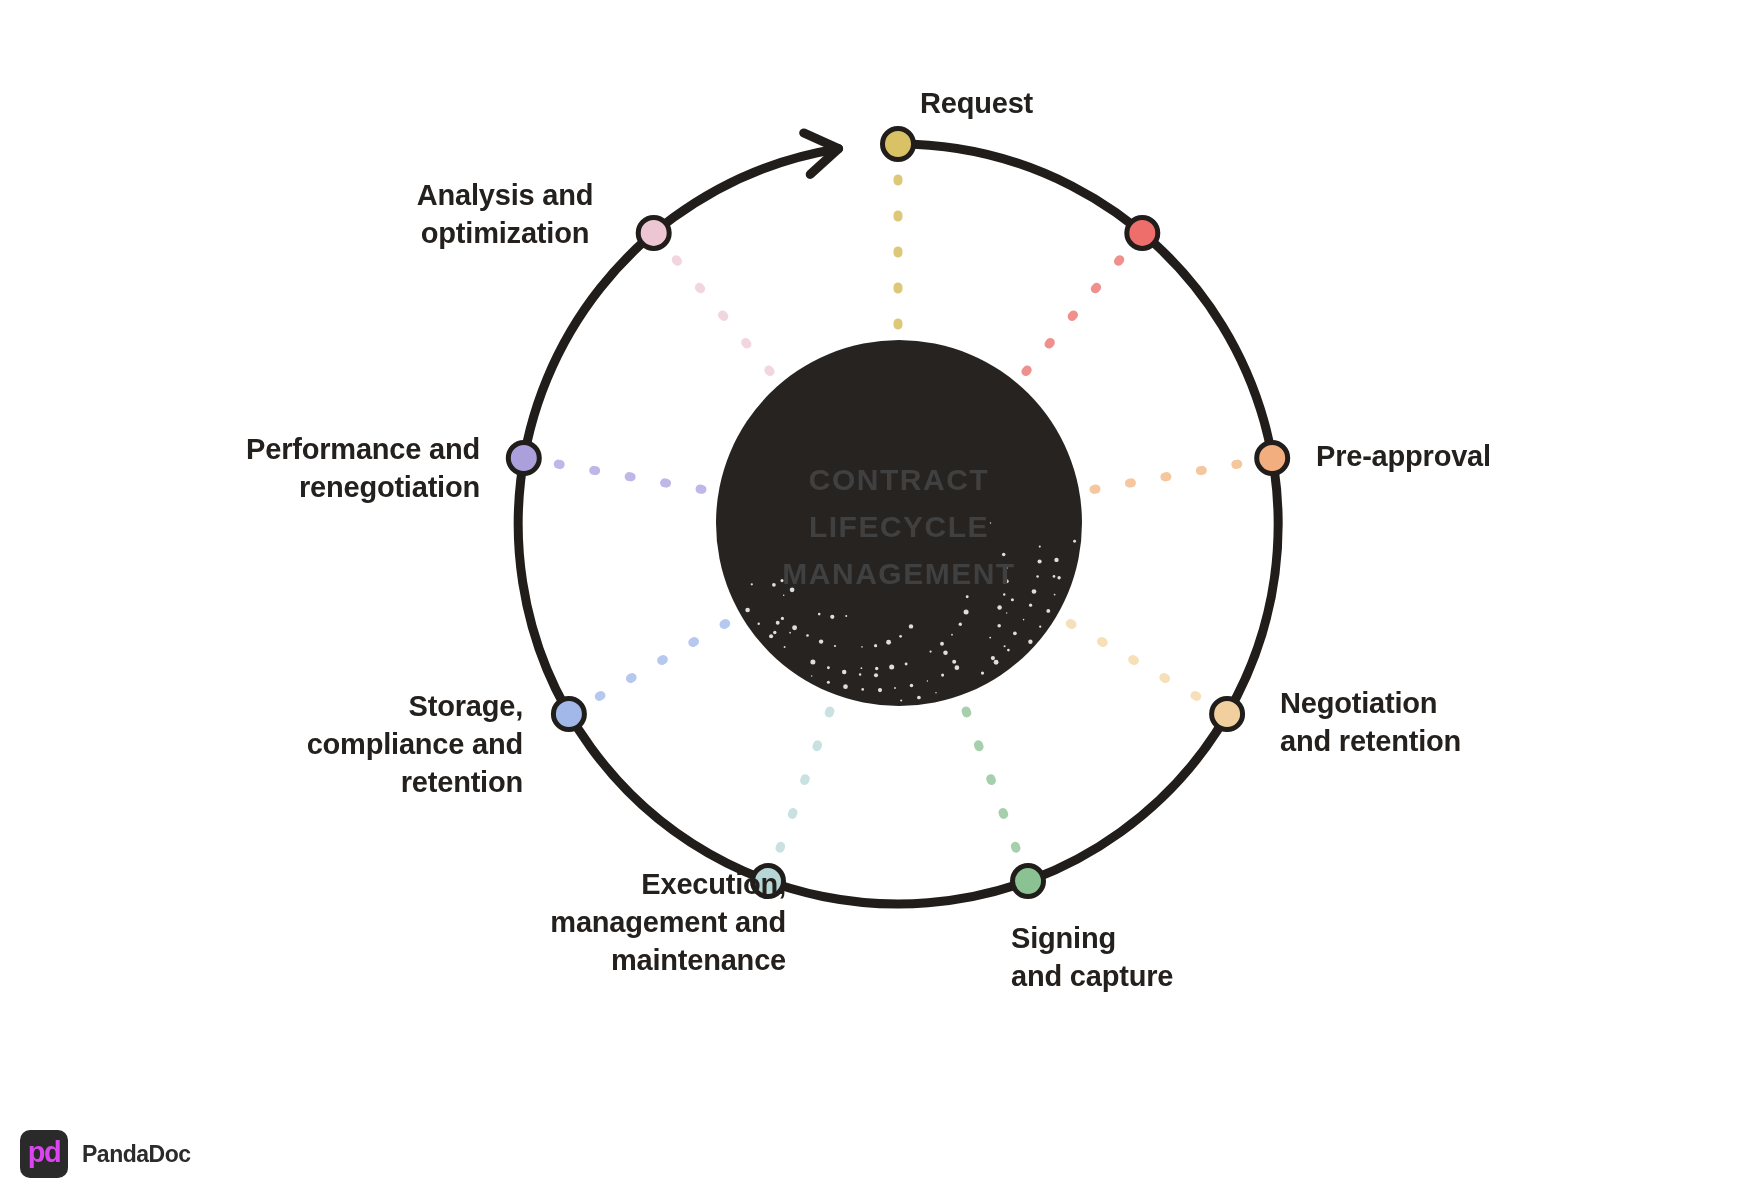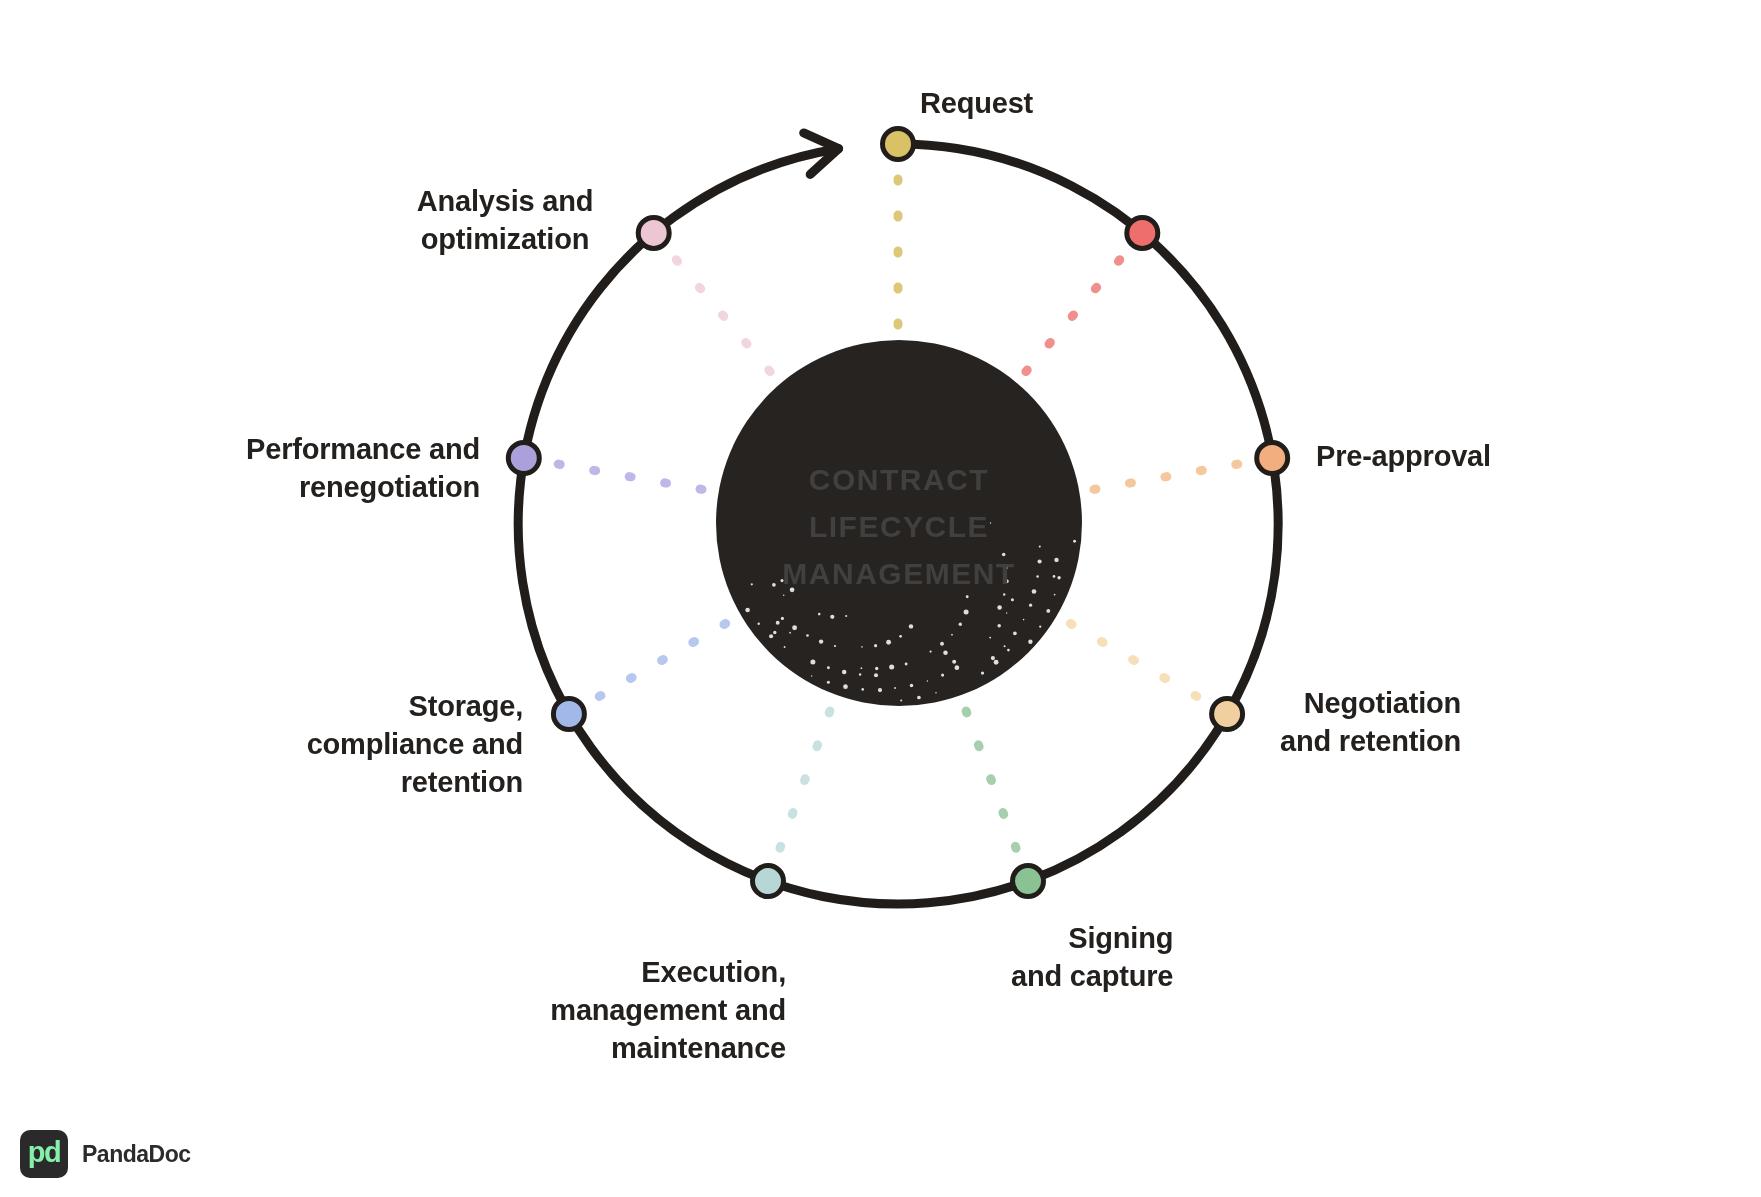--- a/index.html
+++ b/index.html
@@ -26,40 +26,39 @@
   }
 
   .stage-label {
     position:absolute;
     font-size:29px;
     font-weight:700;
     line-height:38px;
     color:#24201d;
     letter-spacing:-0.2px;
     white-space:pre-line;
-    text-align:right;
   }
   .lbl-request     { left:920px;  top:84px;  }
   .lbl-creation    { left:1213px; top:207px; }
   .lbl-preapproval { left:1316px; top:437px; }
   .lbl-negotiation { left:1280px; top:684px; }
   .lbl-signing     { left:1011px; top:919px; }
-  .lbl-execution   { right:975px;  top:953px; }
+  .lbl-execution   { right:975px;  top:865px; text-align:right; }
   .lbl-storage     { right:1238px; top:687px; text-align:right; }
   .lbl-performance { right:1281px; top:430px; text-align:right; }
-  .lbl-analysis    { left:345px;  top:182px; width:320px; text-align:center; }
+  .lbl-analysis    { left:345px;  top:176px; width:320px; text-align:center; }
 
   .brand {
     position:absolute; left:20px; top:1130px;
     display:flex; align-items:center; gap:14px;
   }
   .brand-mark {
     width:48px; height:48px;
     background:#2a2a2b; border-radius:10px;
-    color:#86efac;
+    color:#d946ef;
     display:flex; align-items:center; justify-content:center;
     font-size:29px; font-weight:700; letter-spacing:-1.5px;
     padding-bottom:3px; box-sizing:border-box;
   }
   .brand-name {
     font-size:23px; font-weight:700;
     color:#2b2b2b; letter-spacing:-0.5px;
   }
 </style>
 </head>

